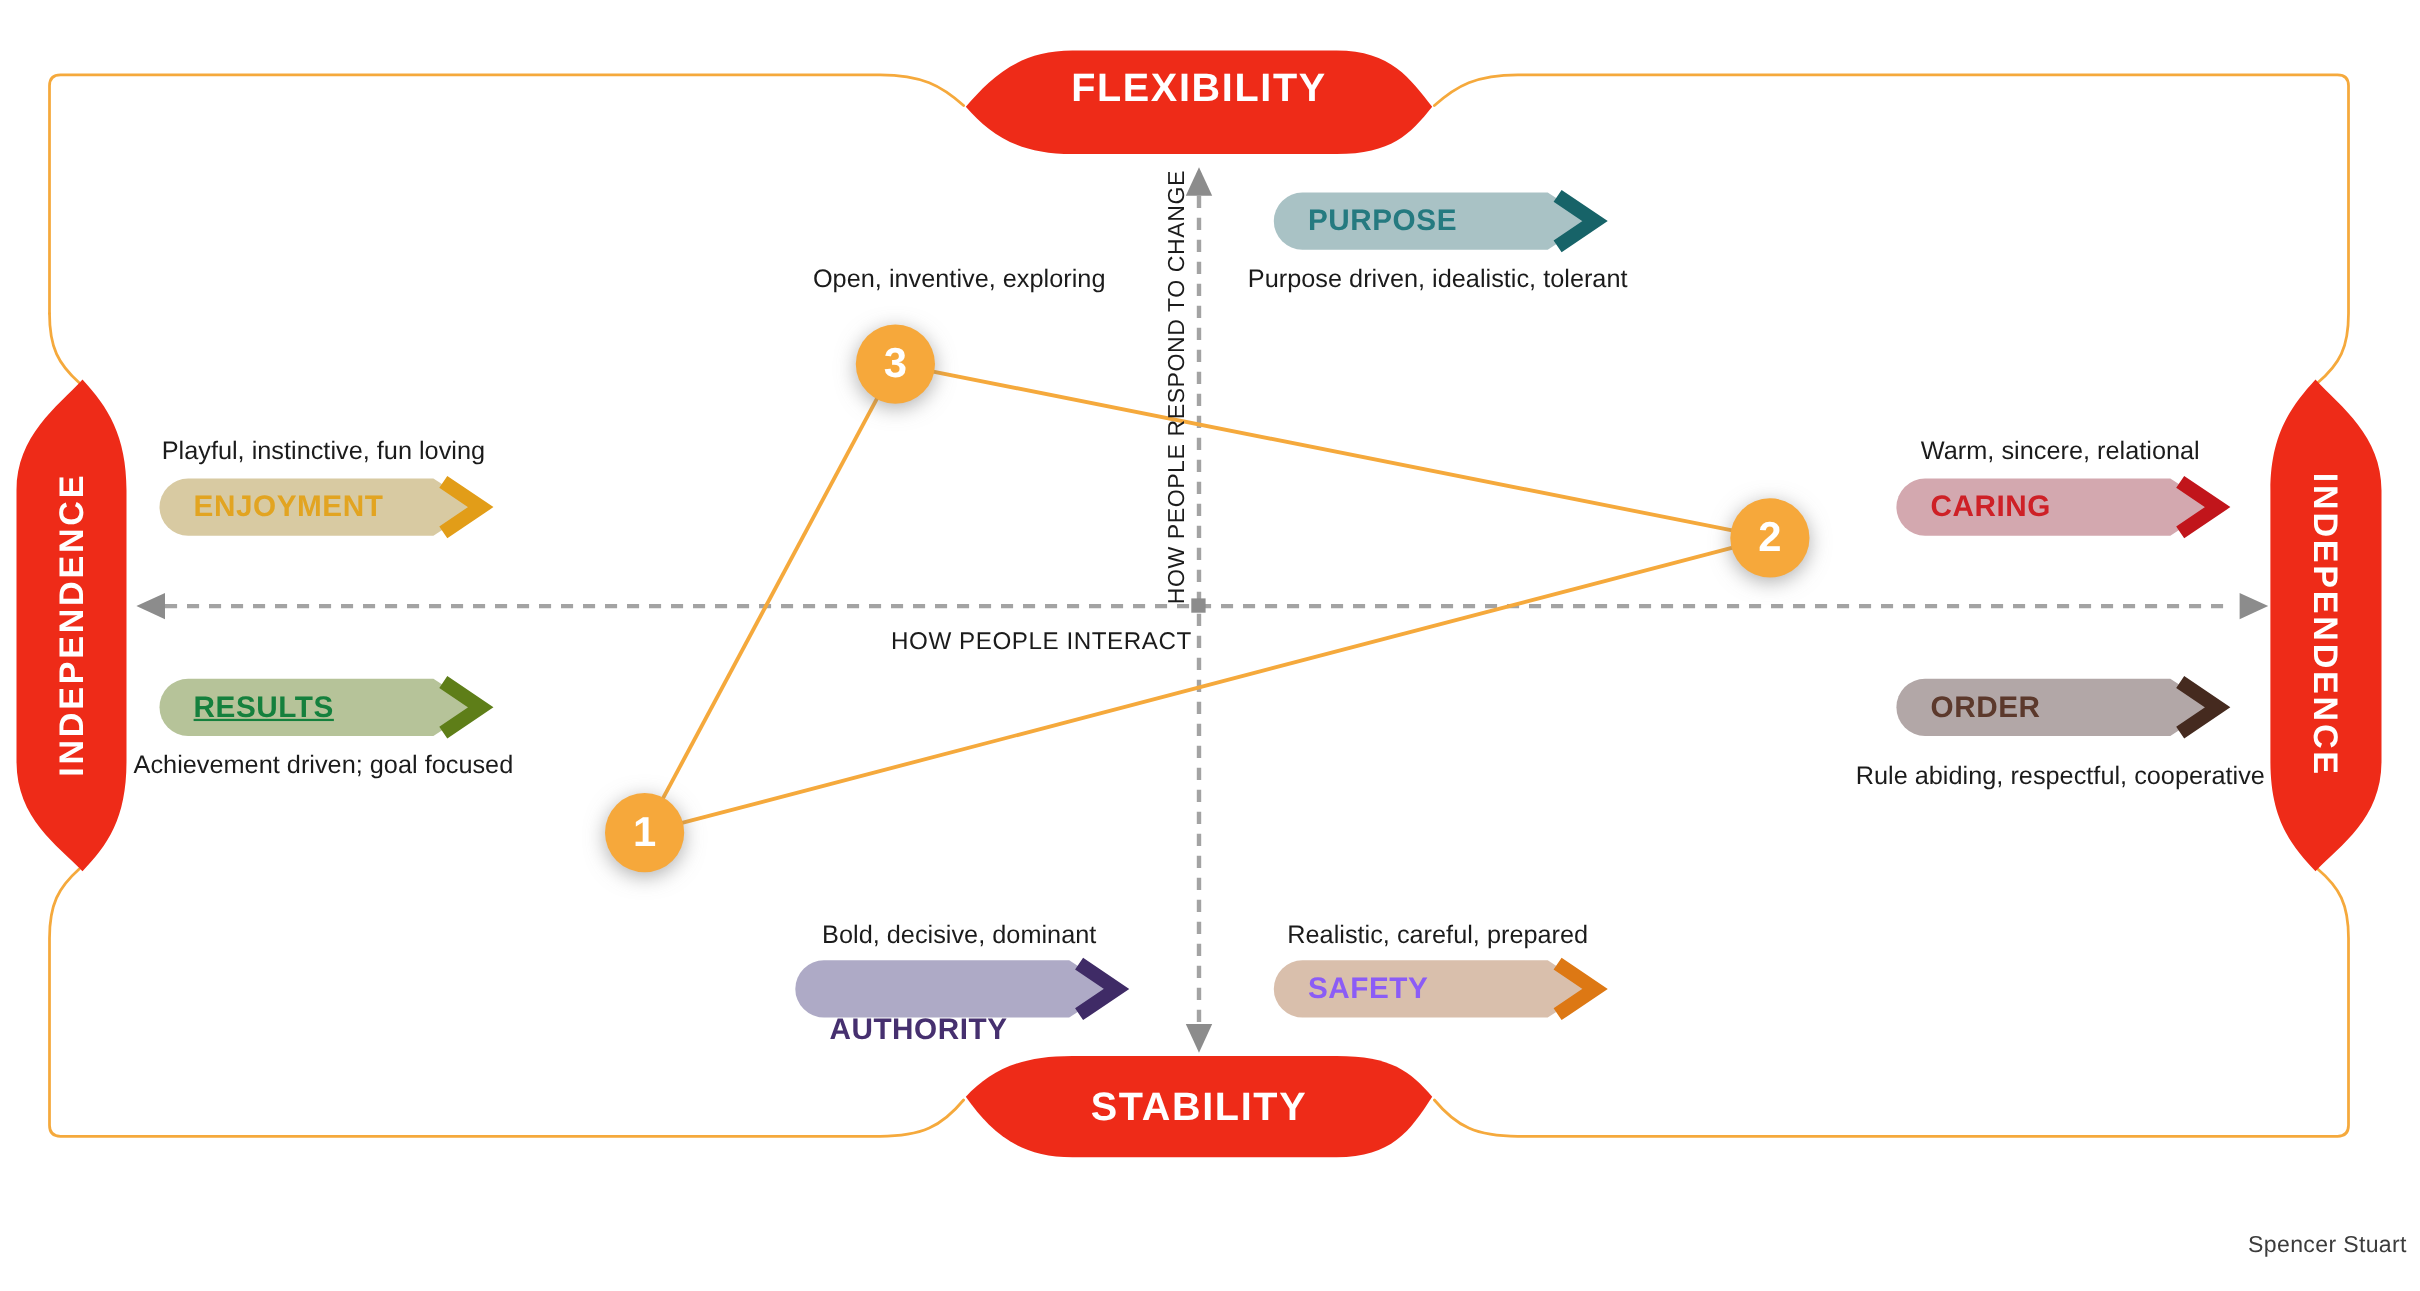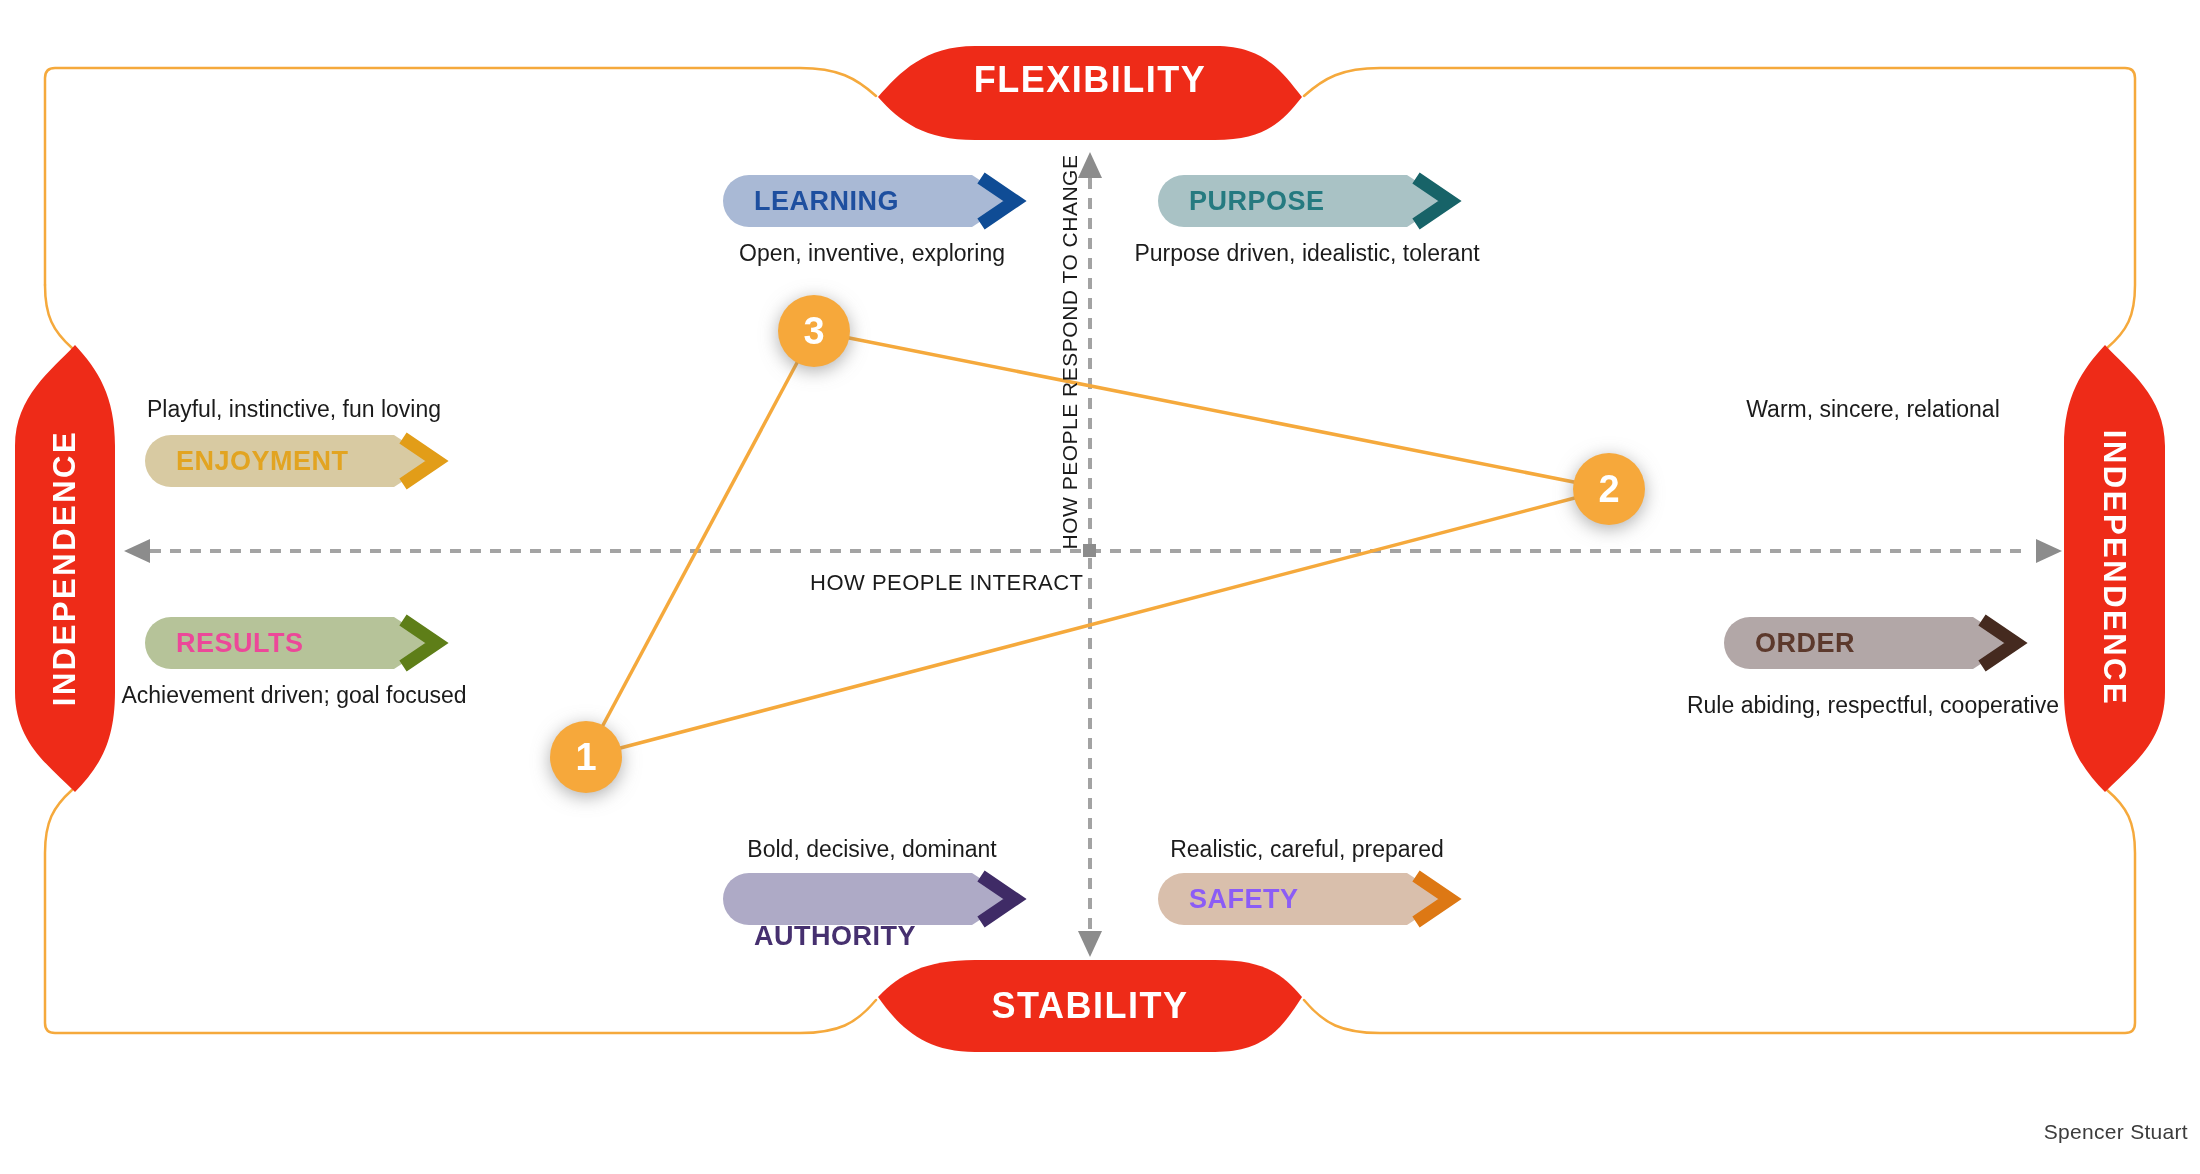--- a/index.html
+++ b/index.html
@@ -93,55 +93,55 @@
   </svg>
 
   <div class="banner-label top">FLEXIBILITY</div>
   <div class="banner-label bottom">STABILITY</div>
   <div class="banner-label side left">INDEPENDENCE</div>
   <div class="banner-label side right">INDEPENDENCE</div>
 
   <div class="axis-caption h">HOW PEOPLE INTERACT</div>
   <div class="axis-caption v">HOW PEOPLE RESPOND TO CHANGE</div>
 
-  <div class="pill" id="pill-learning">
-    <svg width="330" height="54" viewBox="0 0 330 54">
-      <path d="M 27 1 L 250 1 L 290 27 L 250 53 L 27 53 A 26 26 0 0 1 27 1 Z" style="fill: rgb(169, 185, 213);"></path>
-      <path d="M 259 4 L 293 27 L 259 50" fill="none" stroke-width="13" style="stroke: rgb(15, 76, 149);"></path>
-    </svg>
-    <span class="pill-label" style="color: rgb(30, 79, 159);">LEARNING</span>
-  </div>
   <div class="desc" id="desc-learning">Open, inventive, exploring</div>
 
   <div class="pill" id="pill-purpose">
     <svg width="330" height="54" viewBox="0 0 330 54">
       <path d="M 27 1 L 250 1 L 290 27 L 250 53 L 27 53 A 26 26 0 0 1 27 1 Z" style="fill: rgb(169, 194, 197);"></path>
       <path d="M 259 4 L 293 27 L 259 50" fill="none" stroke-width="13" style="stroke: rgb(23, 99, 104);"></path>
     </svg>
     <span class="pill-label" style="color: rgb(37, 122, 128);">PURPOSE</span>
   </div>
   <div class="desc" id="desc-purpose">Purpose driven, idealistic, tolerant</div>
 
   <div class="pill" id="pill-enjoyment">
     <svg width="330" height="54" viewBox="0 0 330 54">
       <path d="M 27 1 L 250 1 L 290 27 L 250 53 L 27 53 A 26 26 0 0 1 27 1 Z" style="fill: rgb(216, 202, 162);"></path>
       <path d="M 259 4 L 293 27 L 259 50" fill="none" stroke-width="13" style="stroke: rgb(226, 157, 24);"></path>
     </svg>
     <span class="pill-label" style="color: rgb(226, 164, 33);">ENJOYMENT</span>
   </div>
   <div class="desc" id="desc-enjoyment">Playful, instinctive, fun loving</div>
 
+  <div class="pill" id="pill-caring">
+    <svg width="330" height="54" viewBox="0 0 330 54">
+      <path d="M 27 1 L 250 1 L 290 27 L 250 53 L 27 53 A 26 26 0 0 1 27 1 Z" style="fill: rgb(211, 168, 175);"></path>
+      <path d="M 259 4 L 293 27 L 259 50" fill="none" stroke-width="13" style="stroke: rgb(193, 21, 27);"></path>
+    </svg>
+    <span class="pill-label" style="color: rgb(206, 32, 38);">CARING</span>
+  </div>
   <div class="desc" id="desc-caring">Warm, sincere, relational</div>
 
   <div class="pill" id="pill-results">
     <svg width="330" height="54" viewBox="0 0 330 54">
       <path d="M 27 1 L 250 1 L 290 27 L 250 53 L 27 53 A 26 26 0 0 1 27 1 Z" style="fill: rgb(182, 195, 153);"></path>
       <path d="M 259 4 L 293 27 L 259 50" fill="none" stroke-width="13" style="stroke: rgb(94, 126, 24);"></path>
     </svg>
-    <span class="pill-label" style="color: #ec4899;">RESULTS</span>
+    <span class="pill-label" style="color: #15803d; text-decoration: underline;">RESULTS</span>
   </div>
   <div class="desc" id="desc-results">Achievement driven; goal focused</div>
 
   <div class="pill" id="pill-order">
     <svg width="330" height="54" viewBox="0 0 330 54">
       <path d="M 27 1 L 250 1 L 290 27 L 250 53 L 27 53 A 26 26 0 0 1 27 1 Z" style="fill: rgb(178, 167, 167);"></path>
       <path d="M 259 4 L 293 27 L 259 50" fill="none" stroke-width="13" style="stroke: rgb(69, 42, 31);"></path>
     </svg>
     <span class="pill-label" style="color: rgb(92, 57, 44);">ORDER</span>
   </div>

